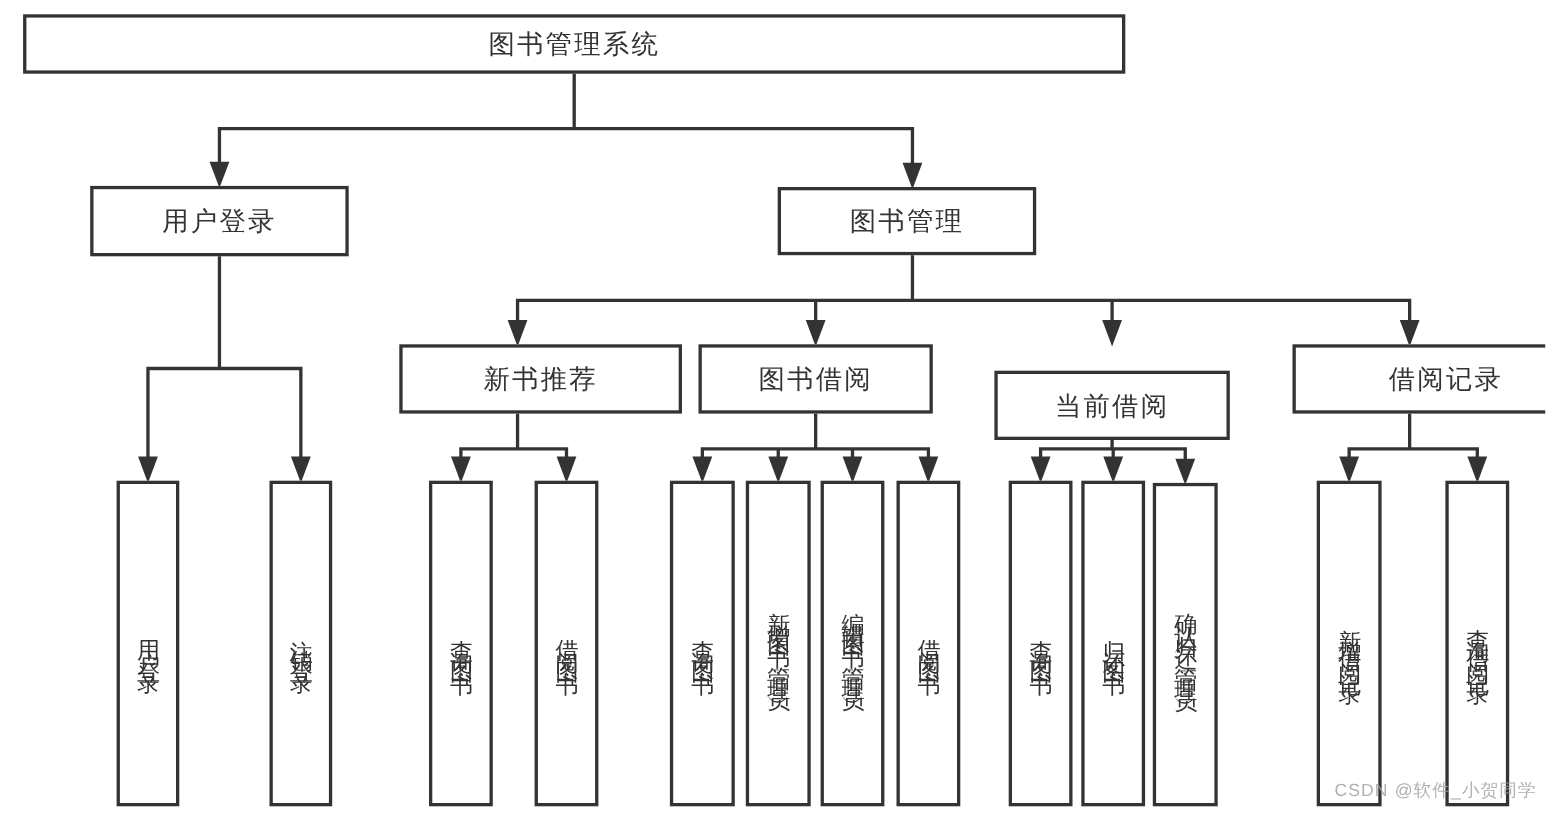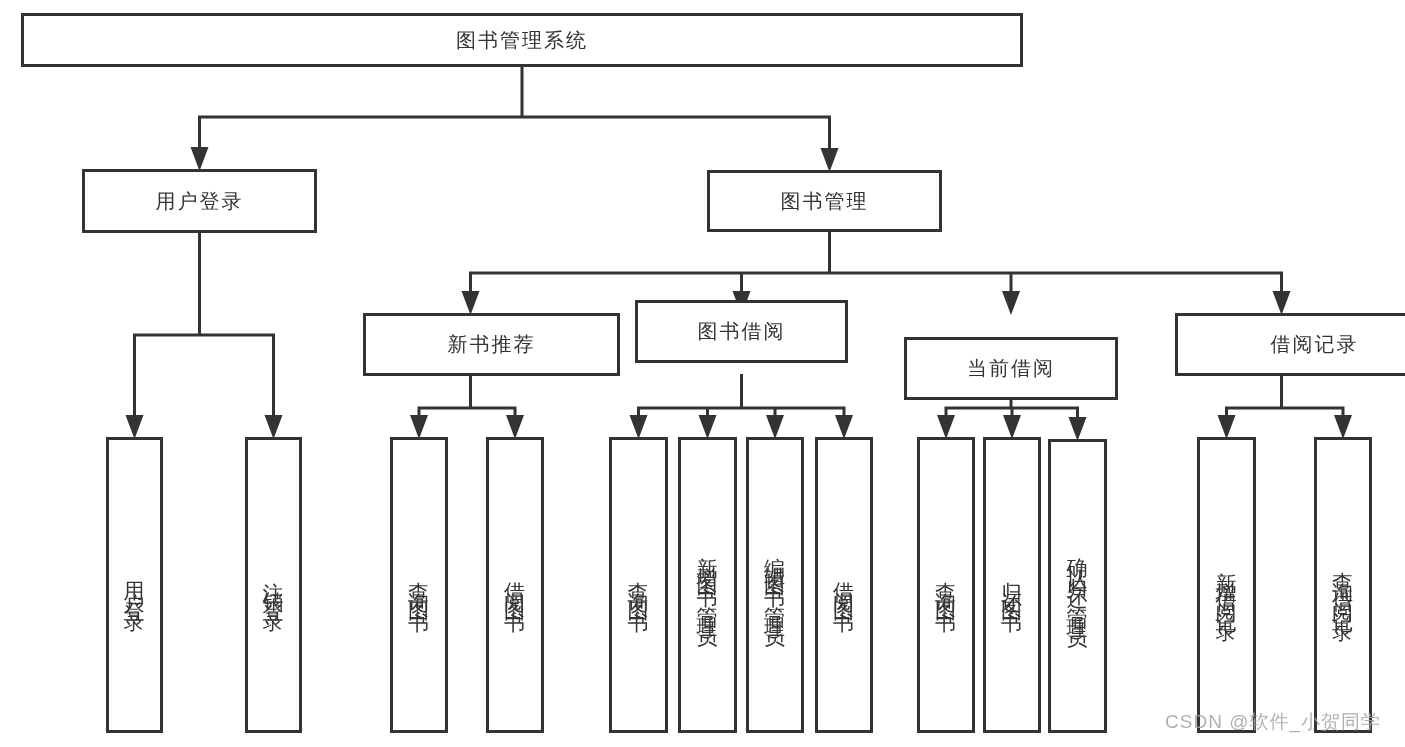--- a/index.html
+++ b/index.html
@@ -14,36 +14,36 @@
   .node{
     position:absolute;
     box-sizing:border-box;
     background:var(--node-fill,#fff);
     border:3px solid var(--stroke,#333);
     display:flex;align-items:center;justify-content:center;
     color:var(--text,#333);
     z-index:2;
   }
   .node.h .txt{
-    font-size:20px;
+    font-size:24px;
     letter-spacing:2px;
     white-space:nowrap;
   }
   .node.v .txt{
     writing-mode:vertical-rl;
     text-orientation:mixed;
     font-size:21px;
     line-height:1;
     letter-spacing:10px;
   }
   .watermark{
     position:absolute;
-    right:24px;
+    right:8px;
     top:709px;
-    font-size:19px;
+    font-size:16px;
     letter-spacing:1px;
     color:var(--wm,#a3a3a3);
     opacity:.85;
     z-index:5;
     white-space:nowrap;
   }
 </style>
 </head>
 <body>
 
@@ -82,21 +82,21 @@
       </div>
       <div class="node v" style="left: 106px; top: 437px; width: 57px; height: 296px;">
         <span class="txt">用户登录</span>
       </div>
       <div class="node v" style="left: 245px; top: 437px; width: 57px; height: 296px;">
         <span class="txt">注销登录</span>
       </div>
       <div class="node h" style="left: 363px; top: 313px; width: 257px; height: 63px;">
         <span class="txt">新书推荐</span>
       </div>
-      <div class="node h" style="left: 635px; top: 300px; width: 213px; height: 63px;">
+      <div class="node h" style="left: 635px; top: 313px; width: 213px; height: 63px;">
         <span class="txt">图书借阅</span>
       </div>
       <div class="node h" style="left: 904px; top: 313px; width: 214px; height: 63px; margin-top: 24px;">
         <span class="txt">当前借阅</span>
       </div>
       <div class="node h" style="left: 1175px; top: 313px; width: 235px; height: 63px; padding-left: 44px;">
         <span class="txt">借阅记录</span>
       </div>
       <div class="node v" style="left: 390px; top: 437px; width: 58px; height: 296px;">
         <span class="txt">查询图书</span>

